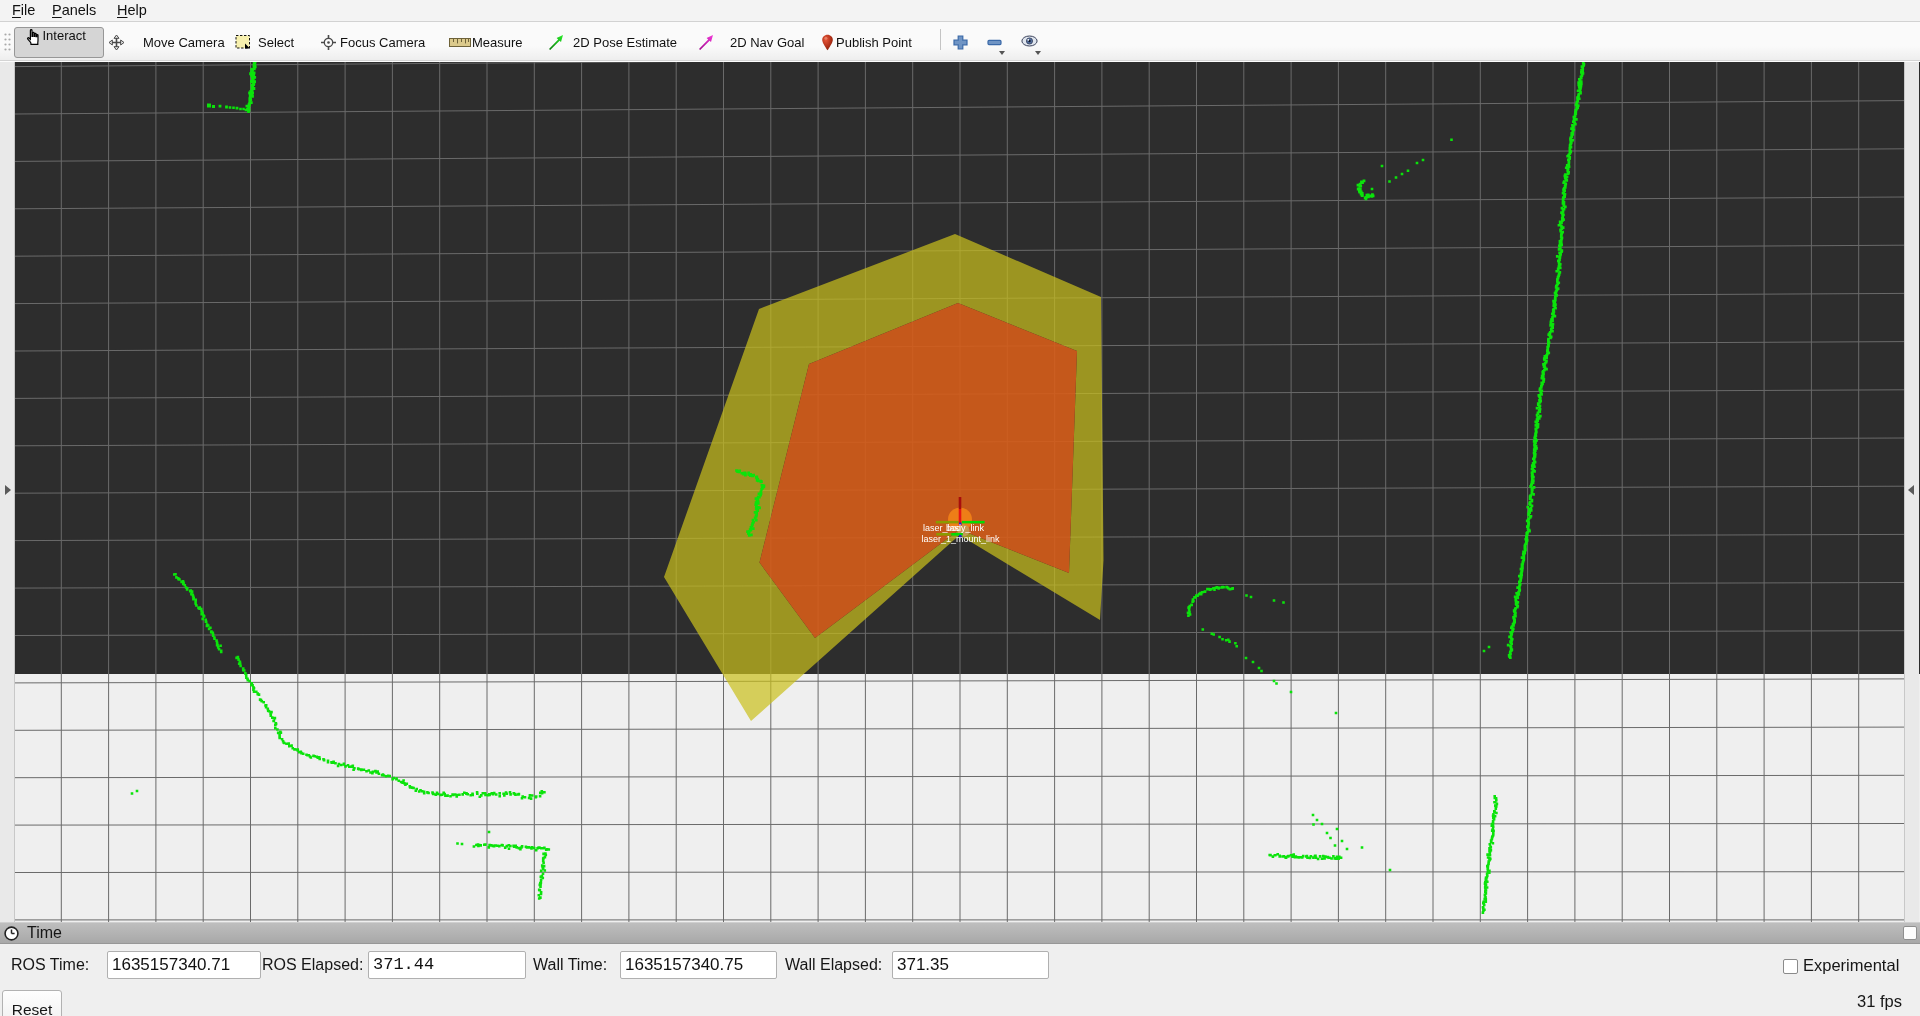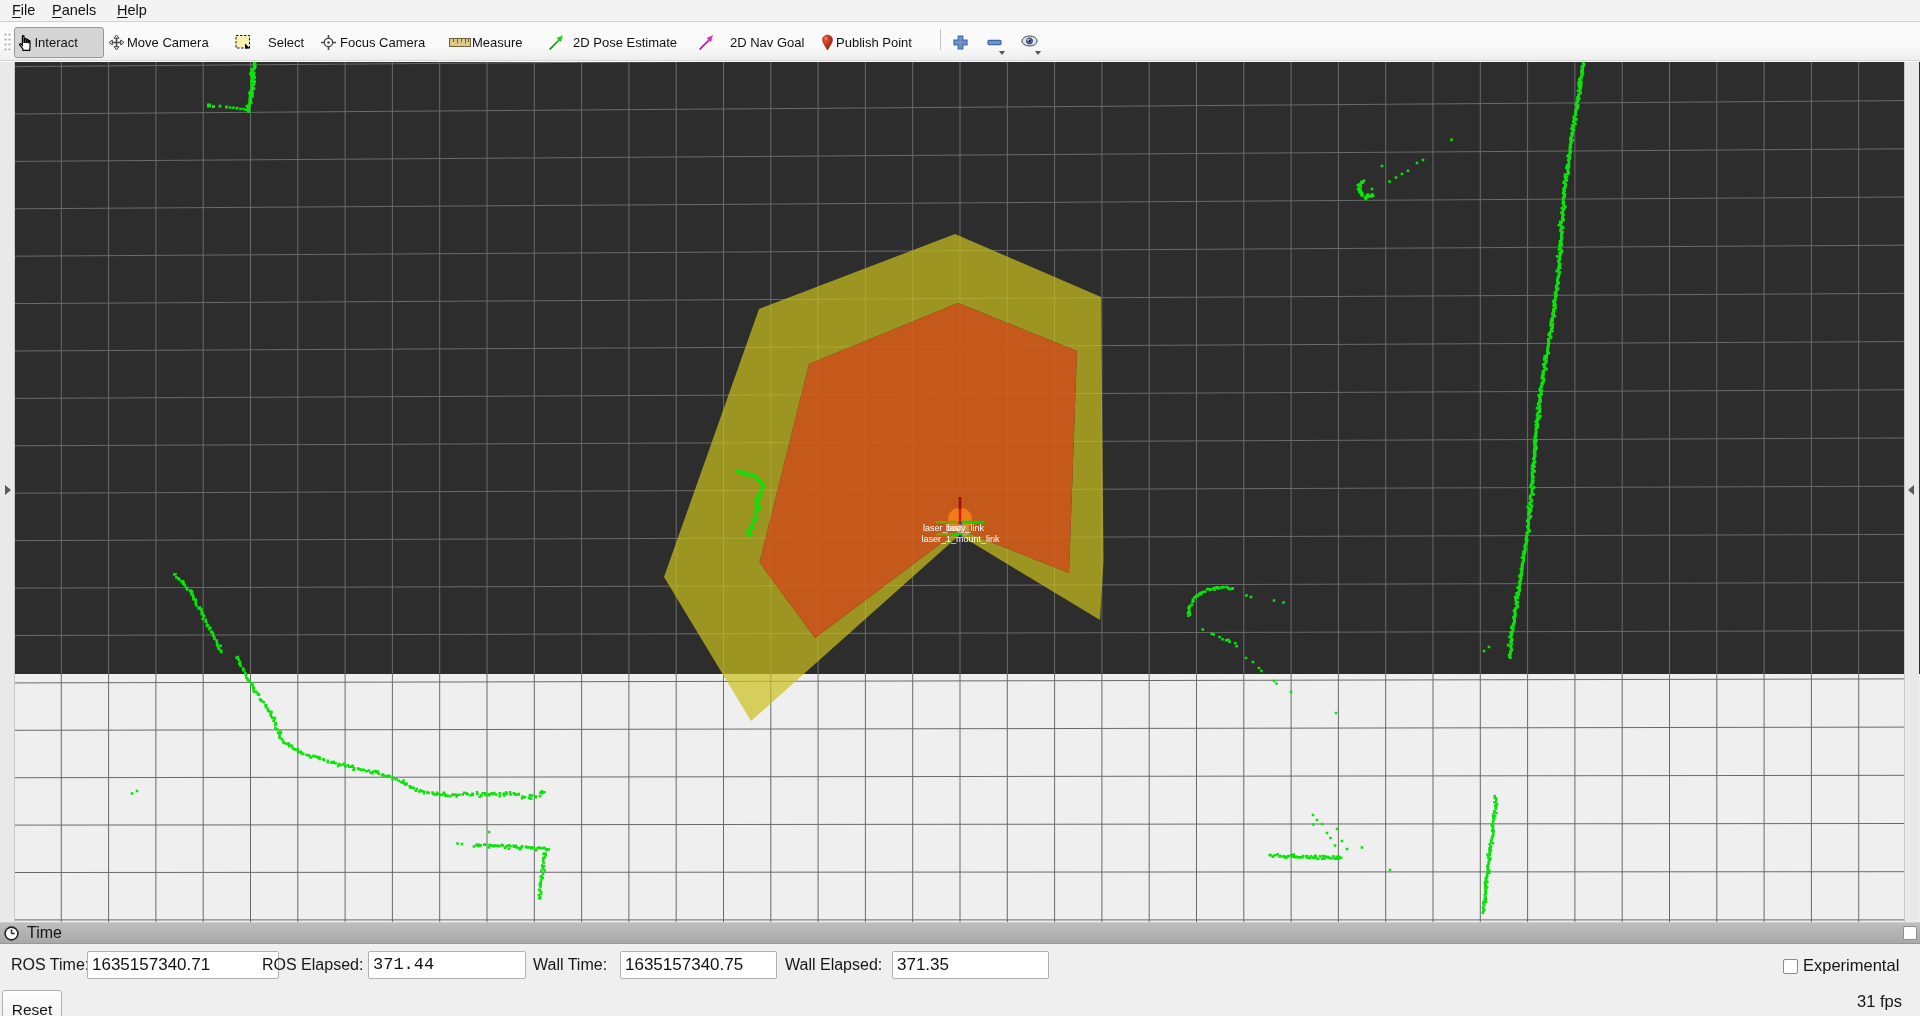--- a/index.html
+++ b/index.html
@@ -2,21 +2,21 @@
 <html><head><meta charset="utf-8"><style>
 *{margin:0;padding:0;box-sizing:border-box}
 html,body{width:1920px;height:1016px;overflow:hidden;font-family:"Liberation Sans",sans-serif;background:#efefef}
 .menubar{position:absolute;left:0;top:0;width:1920px;height:22px;background:#f3f3f3;border-bottom:1px solid #d2d2d2;font-size:14.5px;color:#111}
 .menubar span{position:absolute;top:2px}
 .menubar u{text-decoration-thickness:1px;text-underline-offset:2px}
 .toolbar{position:absolute;left:0;top:22px;width:1920px;height:40px;background:linear-gradient(#fafafa 60%,#ececec);font-size:13px;color:#111}
 .toolbar .botline{position:absolute;left:0;top:38px;width:1920px;height:1px;background:#d4d4d4}
 .toolbar .botline2{position:absolute;left:0;top:39px;width:1920px;height:1px;background:#fdfdfd}
 .tool{position:absolute;top:3px;height:34px;display:flex;align-items:center}
-.interact{position:absolute;left:13.5px;top:5px;width:90px;height:31px;background:#d5d5d5;border:1px solid #979797;border-radius:3px;display:flex;align-items:center;padding-left:3px}
+.interact{position:absolute;left:13.5px;top:5px;width:90px;height:31px;background:#d5d5d5;border:1px solid #979797;border-radius:3px;display:flex;padding-left:11px}
 .tsep{position:absolute;left:940px;top:7px;width:1px;height:21px;background:#c4c4c4}
 .ddown{position:absolute;width:0;height:0;border-left:3.5px solid transparent;border-right:3.5px solid transparent;border-top:4px solid #555}
 .viewport{position:absolute;left:0;top:62px;width:1920px;height:612px;background:#2d2d2d}
 .sidestrip{position:absolute;top:0;width:15px;height:860px;background:#e9e9e9}
 .tri-r{position:absolute;left:5px;top:423px;width:0;height:0;border-top:5px solid transparent;border-bottom:5px solid transparent;border-left:6px solid #5a5a5a}
 .tri-l{position:absolute;left:3px;top:423px;width:0;height:0;border-top:5px solid transparent;border-bottom:5px solid transparent;border-right:6px solid #5a5a5a}
 .timebar{position:absolute;left:0;top:922px;width:1920px;height:22px;background:linear-gradient(#bfbfbf,#a7a7a7);box-shadow:inset 0 -1px 0 #979797,inset 0 1px 0 #cfcfcf;display:flex;align-items:center;font-size:16px;color:#161616}
 .fields{position:absolute;left:0;top:944px;width:1920px;height:41px;background:#efefef;font-size:16px;color:#161616}
 .fields .lbl{position:absolute;top:12px}
 .fields input{position:absolute;top:6.5px;height:28px;border:1px solid #b0b0b0;border-radius:2px;background:#fff;font:17px "Liberation Sans";padding-left:4px;color:#111}
@@ -50,28 +50,28 @@
       </svg>
       <span>Interact</span>
     </div>
 <div class="tool" style="left:108px">
       <svg width="17" height="17" viewBox="0 0 17 17">
         <g stroke="#4a4a4a" stroke-width="1" fill="#e8e8e8">
           <path d="M8.5 1 11 4.3H6zM8.5 16 6 12.7h5zM1 8.5 4.3 6v5zM16 8.5 12.7 11V6z"></path>
           <path d="M8.5 4v9M4 8.5h9" stroke-width="1.6" fill="none"></path>
         </g>
       </svg>
-      <span style="margin-left:2px">Move Camera</span>
+      <span style="margin-left:18px">Move Camera</span>
     </div>
 <div class="tool" style="left:235px">
       <svg width="17" height="16" viewBox="0 0 17 16">
         <rect x="1" y="1.5" width="13.5" height="12.5" fill="#f7f0ae" stroke="#111" stroke-width="1" stroke-dasharray="2.4 1.6"></rect>
         <path d="M10 9.5 15 14.5 10 14.5z" fill="#000"></path>
       </svg>
-      <span style="margin-left:16px">Select</span>
+      <span style="margin-left:6px">Select</span>
     </div>
 <div class="tool" style="left:320px">
       <svg width="17" height="17" viewBox="0 0 17 17">
         <g stroke="#4a4a4a" fill="none">
           <circle cx="8.5" cy="8.5" r="4.2" stroke-width="1.3"></circle>
           <path d="M8.5 1v3.4M8.5 12.6V16M1 8.5h3.4M12.6 8.5H16" stroke-width="1.6"></path>
         </g>
         <circle cx="8.5" cy="8.5" r="1.3" fill="#4a4a4a"></circle>
       </svg>
       <span style="margin-left:3px">Focus Camera</span>
@@ -177,21 +177,21 @@
 <div class="timebar">
 <svg style="margin-left:4px" width="15" height="15" viewBox="0 0 15 15">
       <circle cx="7.5" cy="7.5" r="6.4" fill="#fff" stroke="#222" stroke-width="1.6"></circle>
       <path d="M7.5 7.5V3.4M7.5 7.5H10.6" stroke="#222" stroke-width="1.5"></path>
     </svg>
 <span style="margin-left:8px">Time</span>
 <div style="position:absolute;left:1903px;top:4px;width:13.5px;height:13.5px;background:#fdfdfd;border:1px solid #8f8f8f;border-radius:2px"></div>
 </div>
 <div class="fields">
 <span class="lbl" style="left:11px">ROS Time:</span>
-<input style="left: 87px; width: 192px;" value="1635157340.71">
+<input style="left: 107px; width: 154px;" value="1635157340.71">
 <span class="lbl" style="left:262px">ROS Elapsed:</span>
 <input style="left: 368px; width: 158px; font-family: Liberation Mono, monospace;" value="371.44">
 <span class="lbl" style="left:533px">Wall Time:</span>
 <input style="left: 620px; width: 157px;" value="1635157340.75">
 <span class="lbl" style="left:785px">Wall Elapsed:</span>
 <input style="left: 892px; width: 157px;" value="371.35">
 <div class="chk"></div>
 <span class="lbl" style="left:1803px;font-size:16.5px">Experimental</span>
 </div>
 <div class="statusbar">

